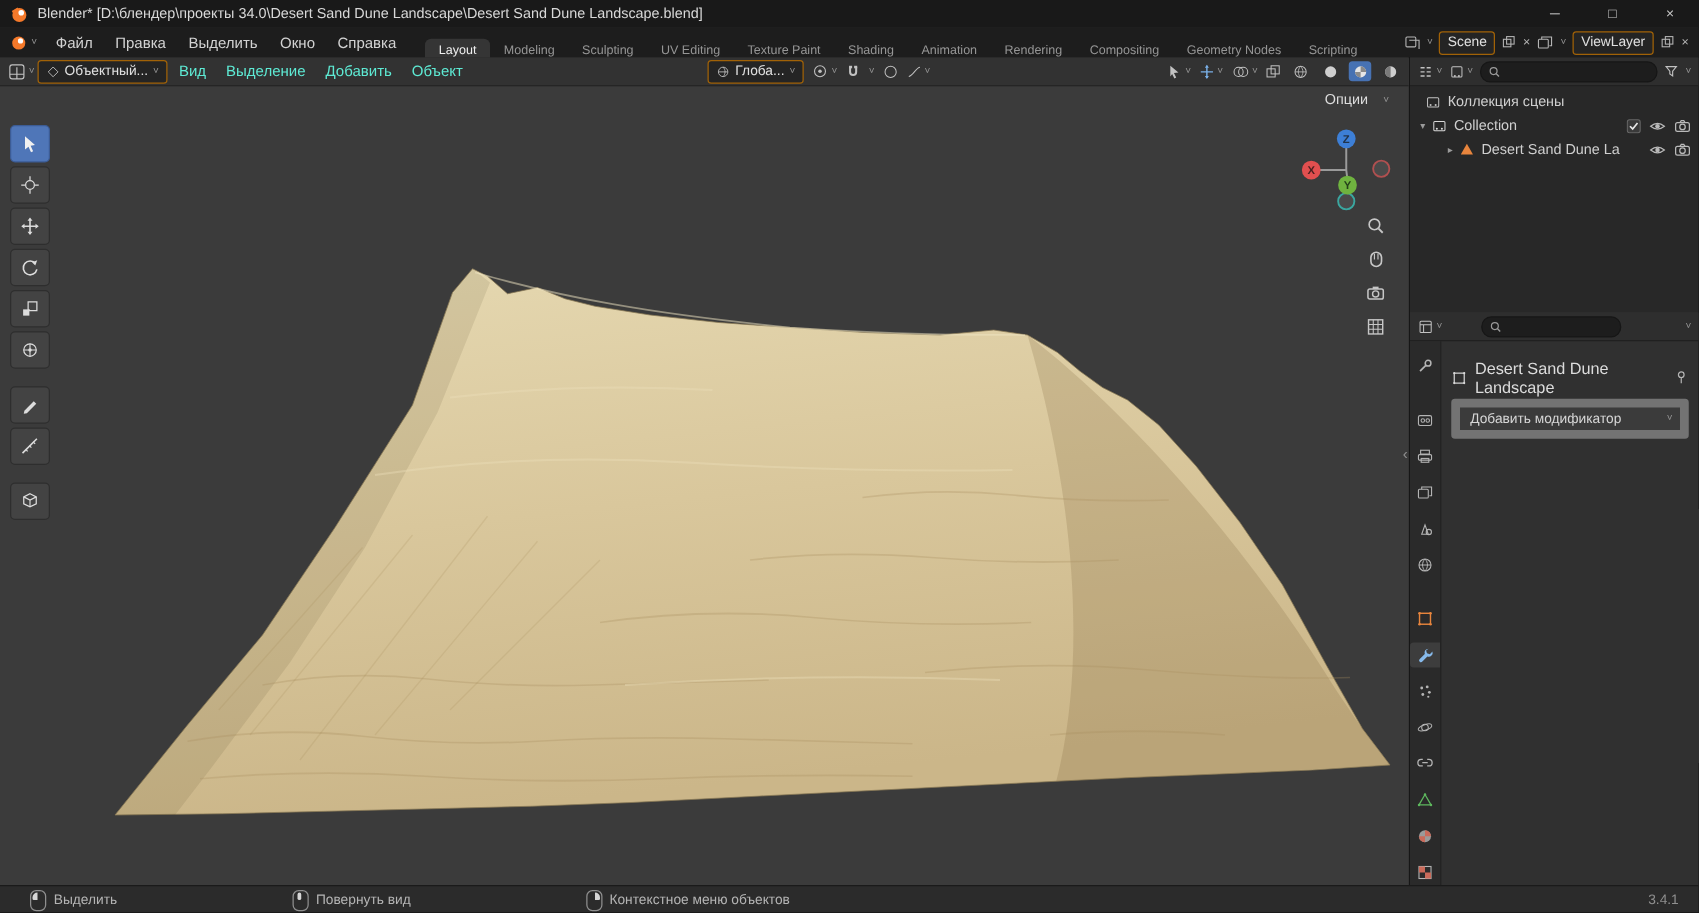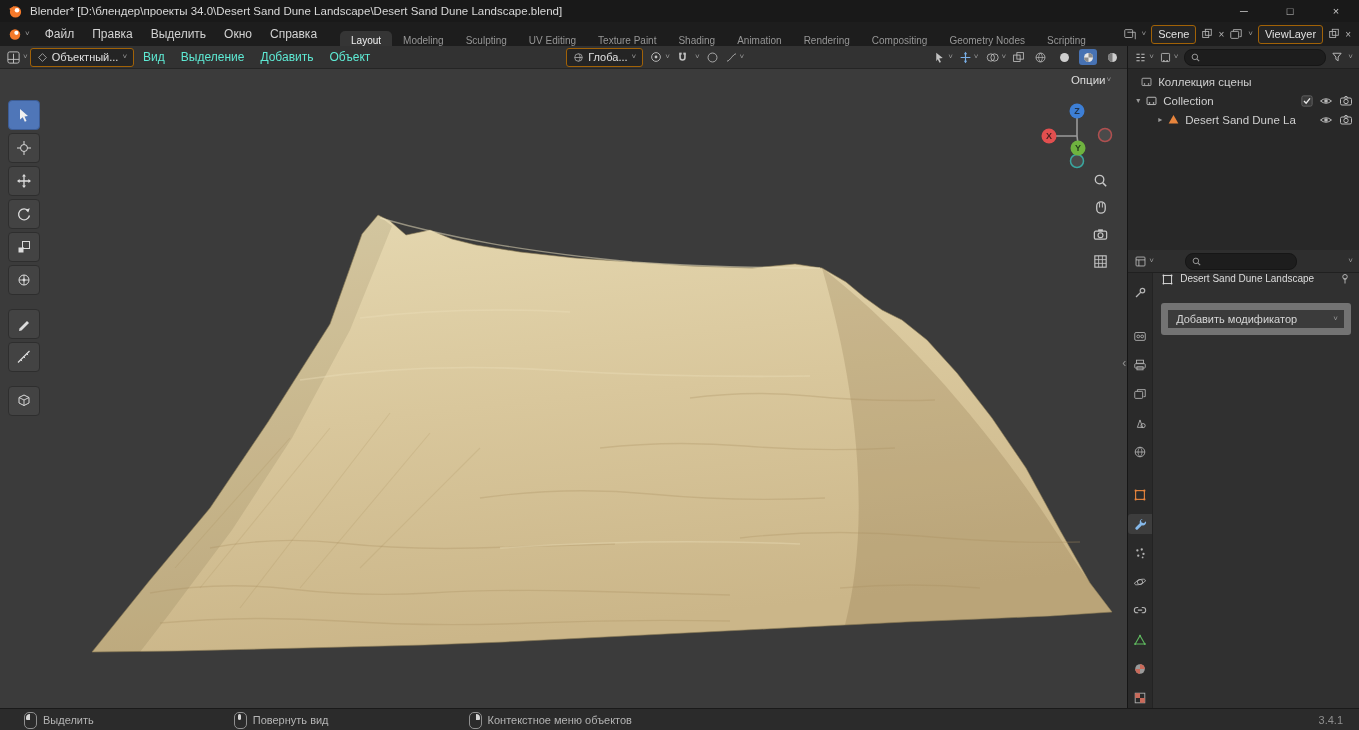--- a/index.html
+++ b/index.html
@@ -36,21 +36,21 @@
 
   .vp-header{position:relative;z-index:5;height:22px;background:#323232;border-bottom:1px solid #252525;
              display:flex;align-items:center;font-size:12px;padding:0 6px;gap:2px;}
   .vp-menu{padding:0 7px;color:#5eead4;}
   .vph-center{display:flex;align-items:center;gap:6px;margin:0 auto;}
   .vph-right{display:flex;align-items:center;gap:6px;}
   .icon-btn{display:flex;align-items:center;gap:2px;}
   .shade-btn{width:18px;height:16px;display:flex;align-items:center;justify-content:center;border-radius:3px;}
   .shade-btn.active{background:#4772b3;}
 
-  .options-dd{position:absolute;z-index:6;top:28px;right:16px;display:flex;align-items:center;gap:1px;
+  .options-dd{position:absolute;z-index:6;top:28px;right:16px;display:flex;align-items:center;gap:12px;
               font-size:11.5px;color:#dcdcdc;}
 
   
   .toolbar{position:absolute;z-index:6;left:8px;top:54px;display:flex;flex-direction:column;gap:3px;}
   .tool{width:30px;height:28px;background:#434343;border:1px solid #2e2e2e;border-radius:4px;
         display:flex;align-items:center;justify-content:center;}
   .tool.active{background:#4f76b8;border-color:#3c5c95;}
   .tool-gap{height:8px;}
 
   
@@ -72,22 +72,22 @@
   .ol-right{position:absolute;right:6px;display:flex;align-items:center;gap:6px;}
 
   .properties{flex:1;display:flex;flex-direction:column;background:#303030;}
   .props-body{flex:1;display:flex;}
   .tabstrip{width:24px;background:#2a2a2a;display:flex;flex-direction:column;align-items:center;
             padding-top:10px;gap:9px;border-right:1px solid #232323;}
   .ptab{width:24px;height:20px;display:flex;align-items:center;justify-content:center;}
   .ptab.active{background:#3d3d3d;border-radius:3px 0 0 3px;}
   .tab-gap{height:5px;}
   .props-content{flex:1;display:flex;flex-direction:column;}
-  .breadcrumb{height:26px;display:flex;align-items:flex-start;gap:6px;padding:0 8px;font-size:10px;
-              color:#dcdcdc;position:relative;}
+  .breadcrumb{height:26px;display:flex;align-items:center;gap:6px;padding:0 8px;font-size:13px;
+              color:#dcdcdc;position:relative;margin-top:16px;}
   .pin{position:absolute;right:8px;}
   .add-mod{margin:4px 8px;height:18px;background:#3b3b3b;border:7px solid #737373;border-radius:3px;
            display:flex;align-items:center;padding:0 8px;font-size:11px;color:#d6d6d6;position:relative;}
   .add-mod .chev{position:absolute;right:6px;}
 
   
   .statusbar{position:absolute;left:0;top:708px;width:100%;height:22px;background:#2b2b2b;
              border-top:1px solid #1a1a1a;display:flex;align-items:center;font-size:11px;color:#b4b4b4;}
   .hint{display:flex;align-items:center;gap:6px;}
   .h1{margin-left:24px;} .h2{margin-left:140px;} .h3{margin-left:140px;}

